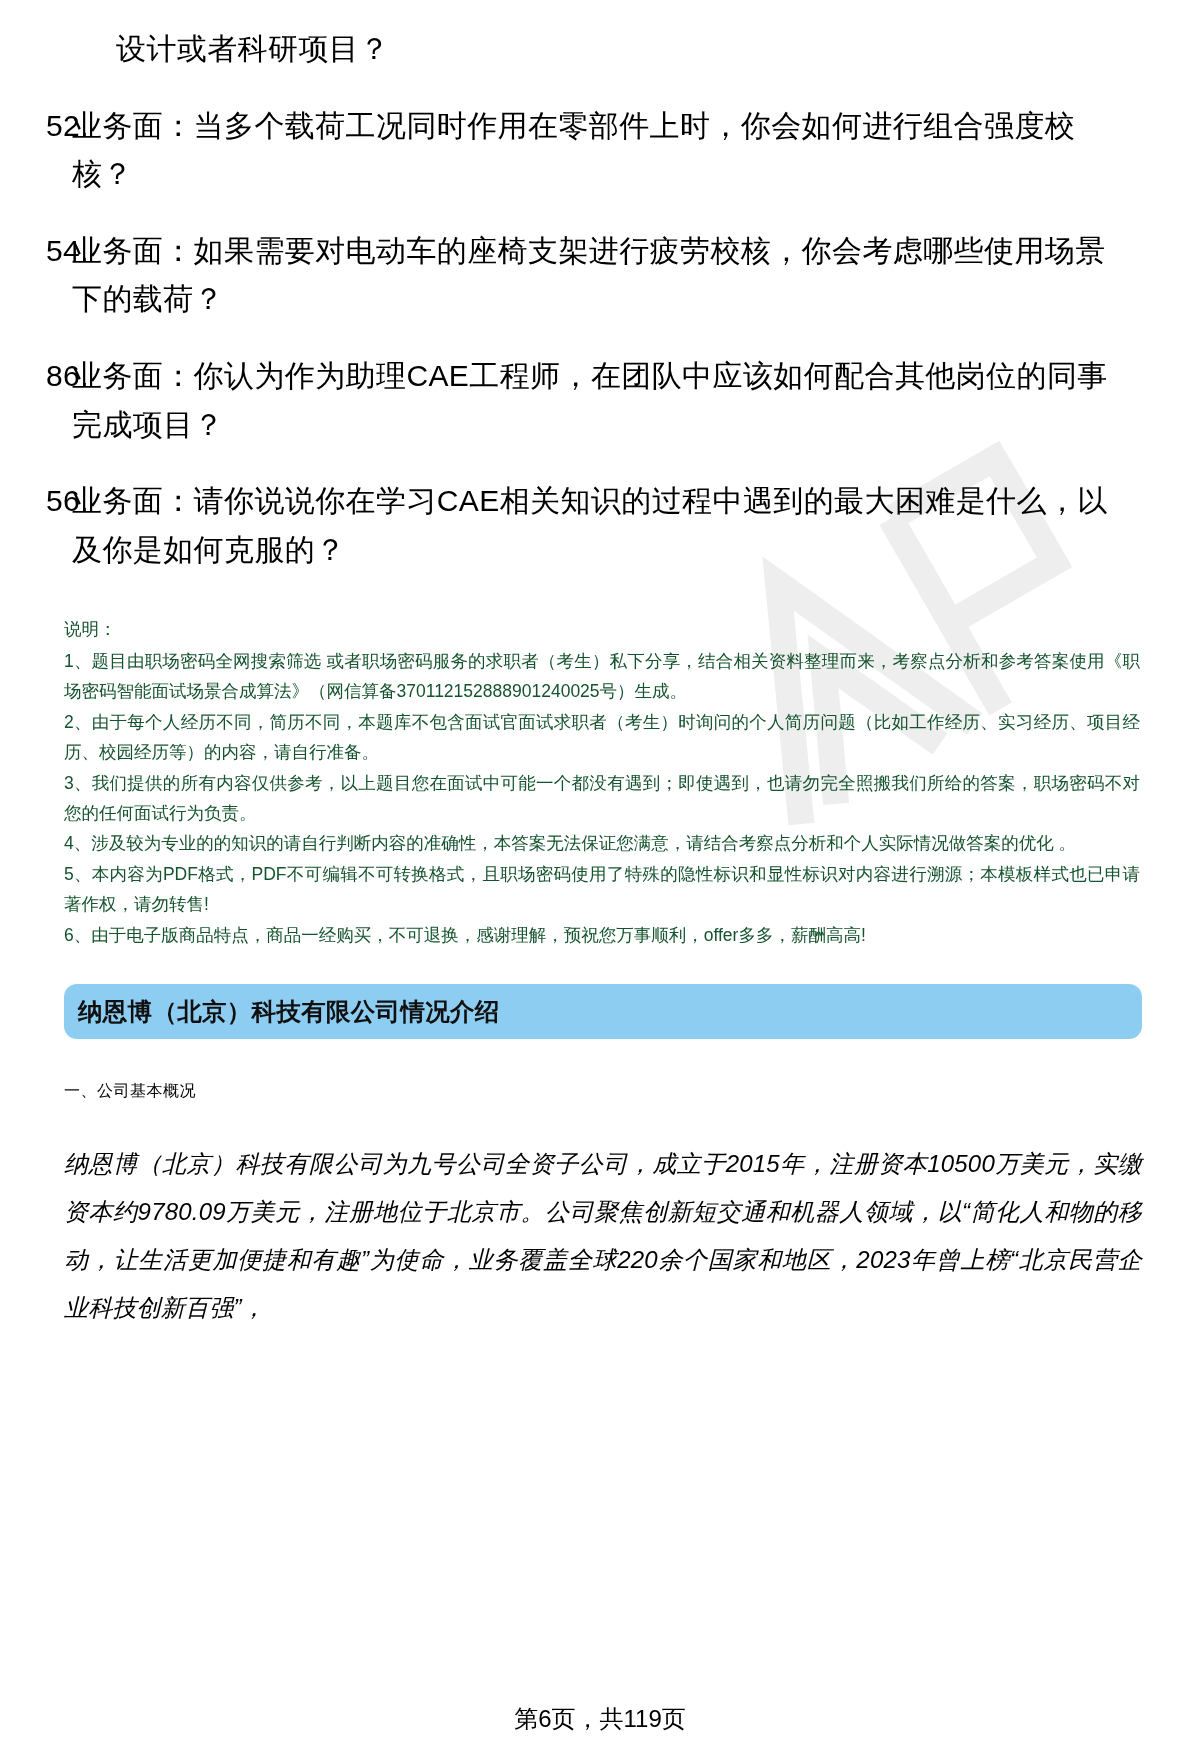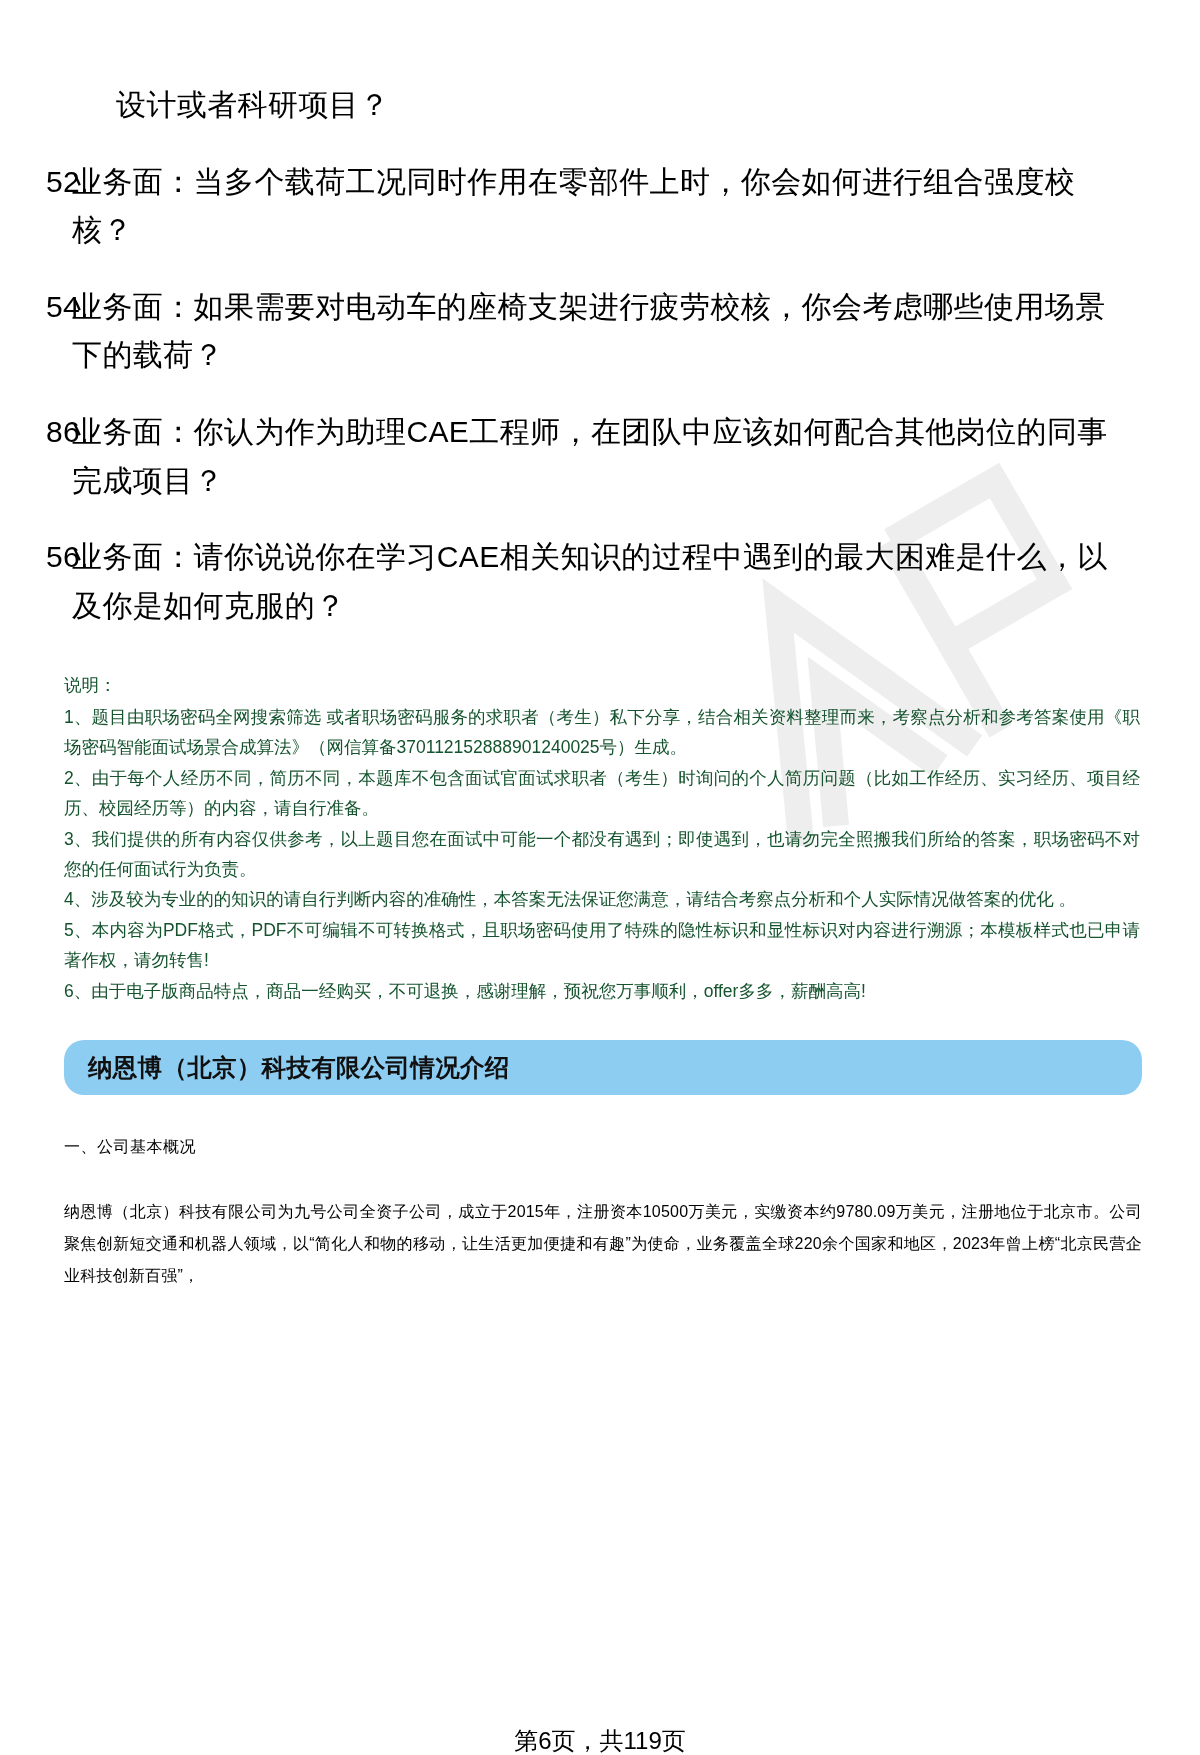--- a/index.html
+++ b/index.html
@@ -33,22 +33,21 @@
     height: 560px;
     pointer-events: none;
     z-index: 0;
     opacity: 1;
   }
 
   
   .questions {
     position: relative;
     z-index: 2;
-    padding-top: 59px;
-    margin-top: 22px;
+    padding-top: 25px;
   }
   .cont-line {
     font-size: 30px;
     line-height: 1.62;
     margin-left: 116px;
     margin-right: 85px;
     letter-spacing: 0.4px;
   }
   .q-item {
     display: flex;
@@ -91,25 +90,25 @@
   
   .banner-wrap {
     position: relative;
     z-index: 2;
     margin-top: 34px;
     margin-left: 64px;
     margin-right: 58px;
   }
   .banner {
     background: #8ecdf2;
-    border-radius: 20px;
+    border-radius: 13px;
     height: 55px;
     display: flex;
     align-items: center;
-    padding-left: 24px;
+    padding-left: 14px;
     box-sizing: border-box;
   }
   .banner-text {
     font-size: 24.5px;
     font-weight: bold;
     color: #101010;
     letter-spacing: 0.3px;
   }
 
   
@@ -119,25 +118,26 @@
     margin-left: 64px;
     margin-right: 58px;
   }
   .sec-head {
     margin-top: 42px;
     font-size: 16px;
     letter-spacing: 0.5px;
   }
   .company-body {
     margin-top: 38px;
-    font-size: 16px;
+    font-size: 24px;
     line-height: 2.0;
     text-align: justify;
     text-justify: inter-ideograph;
     letter-spacing: 0.2px;
+    font-style: italic;
   }
 
   
   .footer {
     position: absolute;
     left: 0;
     right: 0;
     bottom: 20px;
     text-align: center;
     font-size: 24px;

